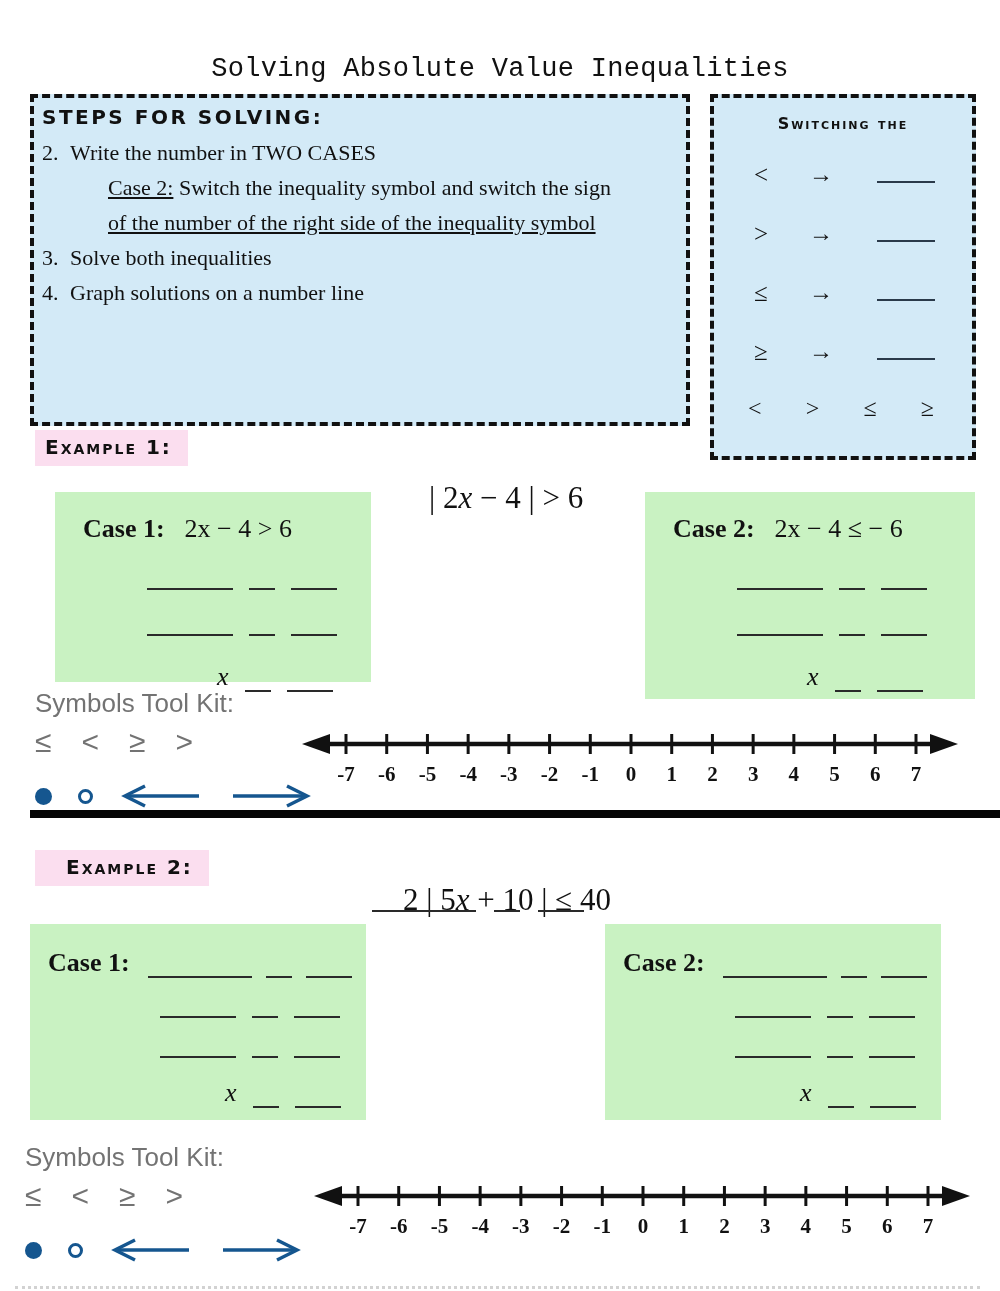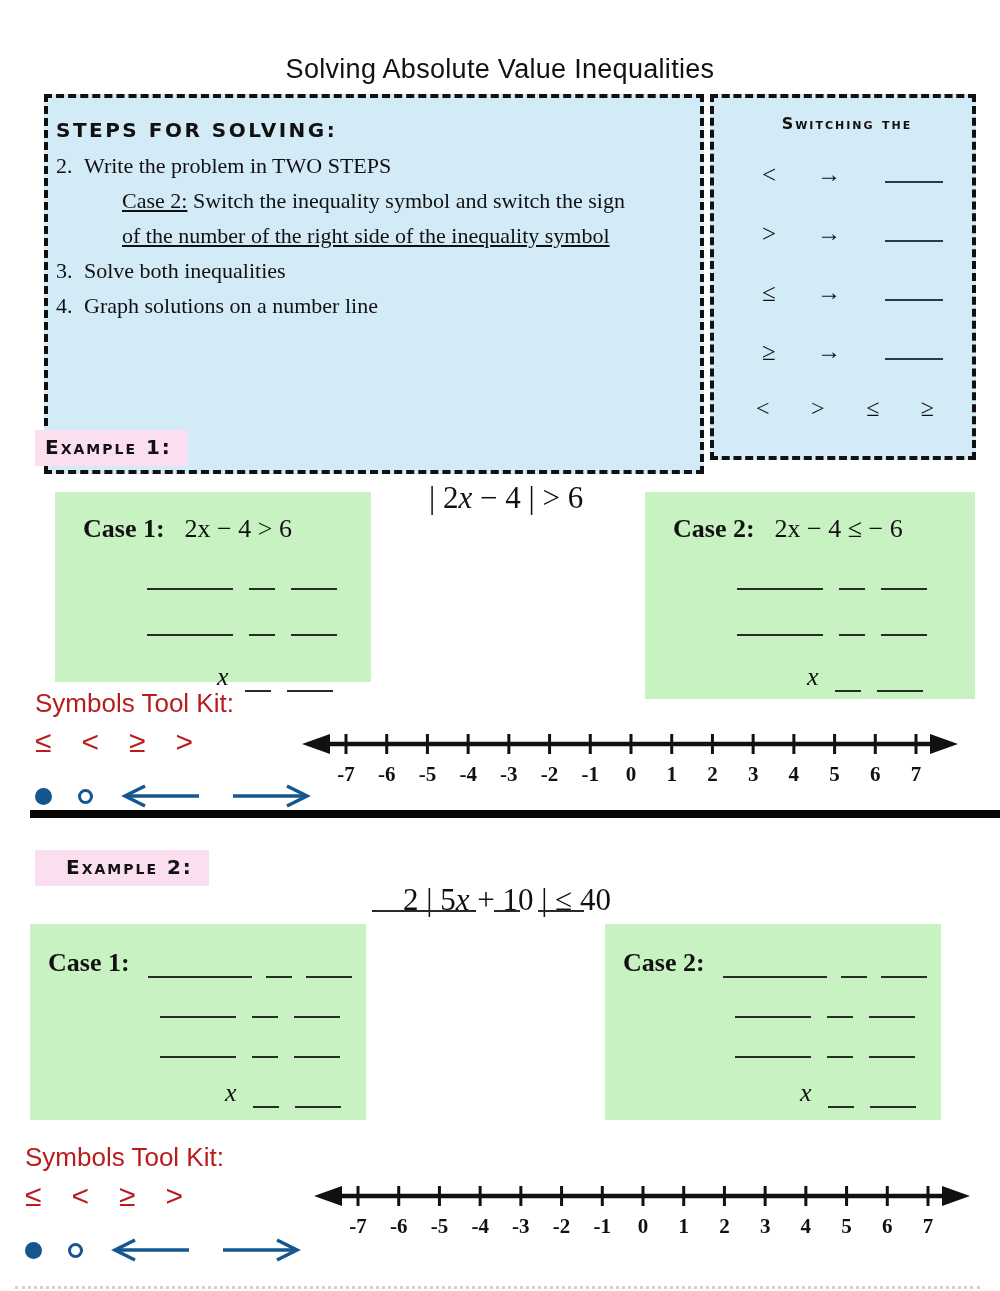--- a/index.html
+++ b/index.html
@@ -1,34 +1,34 @@
 <!DOCTYPE html>
 <html><head>
 <meta charset="utf-8">
 <style>
   html,body { margin:0; padding:0; background:#ffffff; }
   .page { position:relative; width:1000px; height:1291px; background:#fff;
           font-family:"Liberation Serif", serif; color:#111; overflow:hidden; }
 
   
   .title { position:absolute; top:54px; left:0; width:100%; text-align:center;
-           font-family:Liberation Sans, sans-serif; font-size:27px; letter-spacing:0.3px; }
+           font-family:Liberation Mono, monospace; font-size:27px; letter-spacing:0.3px; }
 
   
   .bluebox { position:absolute; background:#d3eaf7; border:4px dashed #111; box-sizing:border-box; }
-  .steps { left:44px; top:94px; width:660px; height:380px; padding:14px 8px 0 8px; }
+  .steps { left:30px; top:94px; width:660px; height:332px; padding:1px 8px 0 8px; }
   .steps-heading { font-family:"DejaVu Sans","Liberation Sans",sans-serif; font-weight:bold;
                    font-size:20px; letter-spacing:2.5px; line-height:36px; }
   .step-line { font-size:22px; line-height:35px; }
   .step-num { display:inline-block; min-width:28px; }
   .case-line { font-size:22px; line-height:35px; padding-left:66px; }
   .case-cont { font-size:22px; line-height:35px; padding-left:66px;text-decoration:underline; }
   .uline { text-decoration:underline; }
 
-  .switch { left:710px; top:94px; width:266px; height:366px; padding:12px 0 0 8px; }
+  .switch { left:710px; top:94px; width:266px; height:366px; padding:12px 0 0 0; }
   .switch-heading { text-align:center; font-family:"DejaVu Sans","Liberation Sans",sans-serif;
                     font-weight:bold; font-size:16px; letter-spacing:2px;
                     font-variant:small-caps; line-height:27px; }
   .switch-rows { margin-top:8px; }
   .switch-row { display:flex; align-items:center; height:59px; margin-left:40px; font-size:25px; }
   .sw-sym { width:55px; }
   .sw-arrow { width:68px; font-size:24px; }
   .sw-blank { width:58px; height:15px; border-bottom:2px solid #2a3a4a; display:inline-block; }
   .switch-choices { display:flex; justify-content:space-between; padding:0 38px 0 34px;
                     margin-top:14px; font-size:24px; }
@@ -55,21 +55,21 @@
   .x-row { display:flex; align-items:flex-end; gap:16px; margin:26px 0 0 162px; font-size:26px; }
   .cb-head2 { display:flex; align-items:flex-end; gap:14px; margin:24px 0 0 18px; font-size:26px; }
   .cb-head2 .cb-label { margin-right:4px; }
   .gb-e2c1 .ans-row, .gb-e2c2 .ans-row { margin-top:24px; margin-left:130px; }
   .gb-e2c1 .x-row,  .gb-e2c2 .x-row  { margin-left:195px; margin-top:20px; }
 
   
   .eq2-blanks { position:absolute; left:372px; top:896px; display:flex; gap:18px; align-items:flex-end; }
 
   
-  .toolkit { position:absolute; color:#b91c1c; width:290px; }
+  .toolkit { position:absolute; color:#737373; width:290px; }
   .tk1 { left:35px; top:688px; }
   .tk2 { left:25px; top:1142px; }
   .tk-label { font-family:"Liberation Sans",sans-serif; font-size:26px; }
   .tk-syms { display:flex; gap:30px; font-family:"Liberation Sans",sans-serif;
              font-size:30px; margin-top:6px; }
   .tk-markers { display:flex; align-items:center; gap:26px; margin-top:24px; height:26px; }
   .dot-filled { width:17px; height:17px; border-radius:50%; background:#15568f; }
   .dot-open { width:9px; height:9px; border-radius:50%; border:3.5px solid #15568f; }
   .tk-arrow line, .tk-arrow polyline { stroke:#15568f; stroke-width:3.5; fill:none; }
 
@@ -90,21 +90,21 @@
 </head>
 <body>
 
 <div class="page">
 
   <div class="title">Solving Absolute Value Inequalities</div>
 
   <div class="bluebox steps">
     <div class="steps-heading">STEPS FOR SOLVING:</div>
     <div class="step-line">
-      <span class="step-num">2.</span><span>Write the problem in TWO STEPS</span>
+      <span class="step-num">2.</span><span>Write the number in TWO CASES</span>
     </div>
     <div class="case-line">
       <span class="uline">Case 2:</span><span> Switch the inequality symbol and switch the sign</span>
     </div>
     <div class="case-cont">of the number of the right side of the inequality symbol</div>
     <div class="step-line">
       <span class="step-num">3.</span><span>Solve both inequalities</span>
     </div>
     <div class="step-line">
       <span class="step-num">4.</span><span>Graph solutions on a number line</span>

